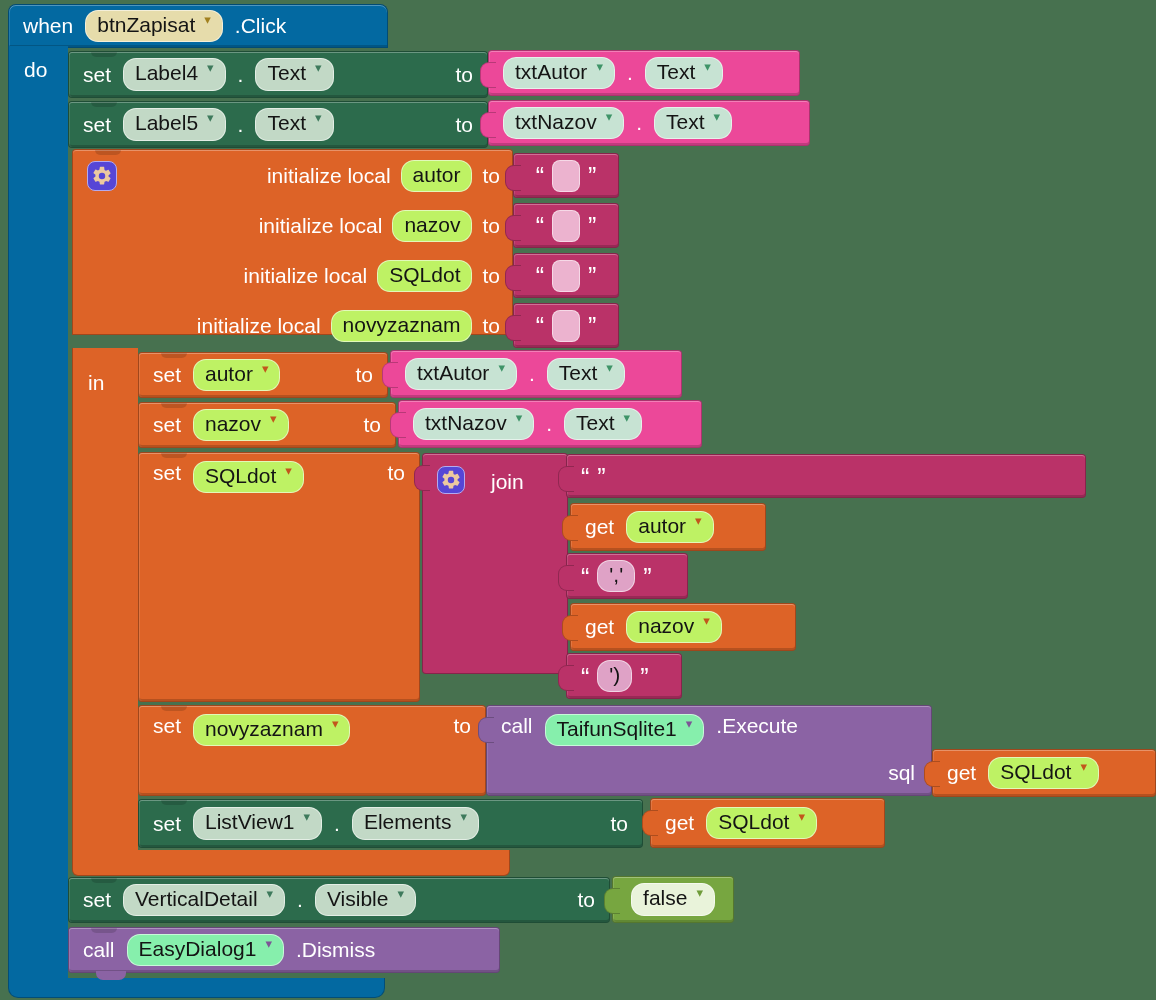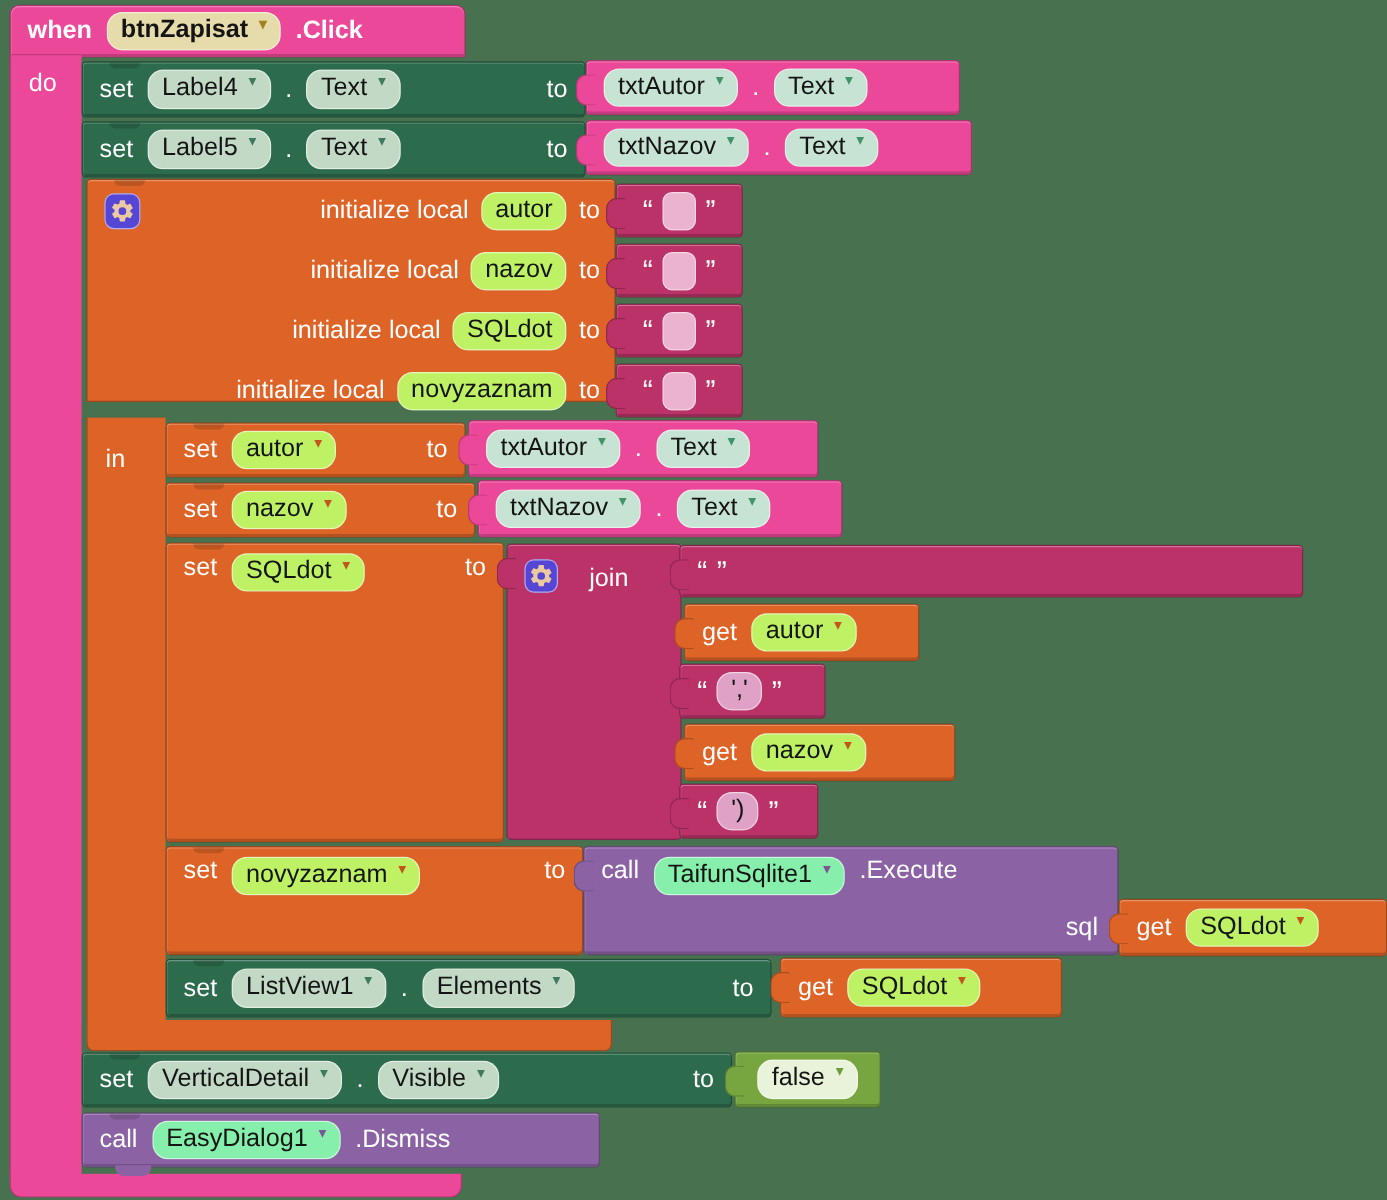--- a/index.html
+++ b/index.html
@@ -2,21 +2,21 @@
 <html><head>
 <meta charset="utf-8">
 <style>
   html,body{margin:0;padding:0;background:#47714f;}
   .canvas{position:relative;width:1156px;height:1000px;background:#47714f;overflow:hidden;
           font-family:"Liberation Sans",sans-serif;font-size:21px;color:#fff;}
   .abs{position:absolute;box-sizing:border-box;}
   .blk{display:flex;align-items:center;gap:12px;padding:0 14px;border-radius:4px;
        border:1px solid rgba(0,0,0,.28);
        box-shadow:inset 0 1px 0 rgba(255,255,255,.30), inset 1px 0 0 rgba(255,255,255,.12), inset 0 -2px 0 rgba(0,0,0,.18);}
-  .c-gold{background:#ec4899;font-weight:bold;}
+  .c-gold{background:#0369a1;}
   .c-dgreen{background:#2c6b4c;}
   .c-lgreen{background:#ec4899;}
   .c-orange{background:#dd6327;}
   .c-magenta{background:#ba3268;}
   .c-purple{background:#8b63a4;}
   .c-lime{background:#77a640;}
   .kw{white-space:nowrap;}
   .push{margin-left:auto;}
   .top{align-items:flex-start;padding-top:8px;}
   .dd{display:inline-flex;align-items:flex-start;gap:9px;padding:2px 11px 4px;border-radius:13px;
@@ -209,21 +209,21 @@
 
   <div class="abs blk c-orange top" style="left:138px;top:452px;width:282px;height:250px;">
     <span class="indent"></span>
     <span class="kw">set</span>
     <span class="dd f-salmon">
       <span>SQLdot</span>
       <span class="ar a-o">▾</span>
     </span>
     <span class="kw push">to</span>
   </div>
-  <div class="abs c-magenta plug" style="left:422px;top:453px;width:146px;height:247px;border:1px solid rgba(0,0,0,.28);border-radius:4px;
+  <div class="abs c-magenta plug" style="left:422px;top:453px;width:146px;height:221px;border:1px solid rgba(0,0,0,.28);border-radius:4px;
               box-shadow:inset 0 1px 0 rgba(255,255,255,.3);">
     <div class="abs gear" style="left:14px;top:12px;width:28px;height:28px;">
       <svg viewBox="0 0 24 24">
           <path d="M19.14 12.94c.04-.31.06-.63.06-.94s-.02-.63-.06-.94l2.03-1.58a.5.5 0 0 0 .12-.64l-1.92-3.32a.5.5 0 0 0-.61-.22l-2.39.96a7.3 7.3 0 0 0-1.62-.94l-.36-2.54A.5.5 0 0 0 13.9 2h-3.8a.5.5 0 0 0-.49.42l-.36 2.54c-.59.24-1.13.56-1.62.94l-2.39-.96a.5.5 0 0 0-.61.22L2.71 8.48a.5.5 0 0 0 .12.64l2.03 1.58c-.04.31-.06.63-.06.94s.02.63.06.94l-2.03 1.58a.5.5 0 0 0-.12.64l1.92 3.32c.14.24.42.34.61.22l2.39-.96c.49.38 1.03.7 1.62.94l.36 2.54a.5.5 0 0 0 .49.42h3.8a.5.5 0 0 0 .49-.42l.36-2.54a7.3 7.3 0 0 0 1.62-.94l2.39.96c.19.12.47.02.61-.22l1.92-3.32a.5.5 0 0 0-.12-.64l-2.03-1.58zM12 15.5A3.5 3.5 0 1 1 15.5 12 3.5 3.5 0 0 1 12 15.5z"></path>
         </svg>
     </div>
     <span class="abs kw" style="left:68px;top:16px;">join</span>
   </div>
 
   <div class="abs blk c-magenta plug" style="left:566px;top:454px;width:520px;height:44px;gap:8px;">

